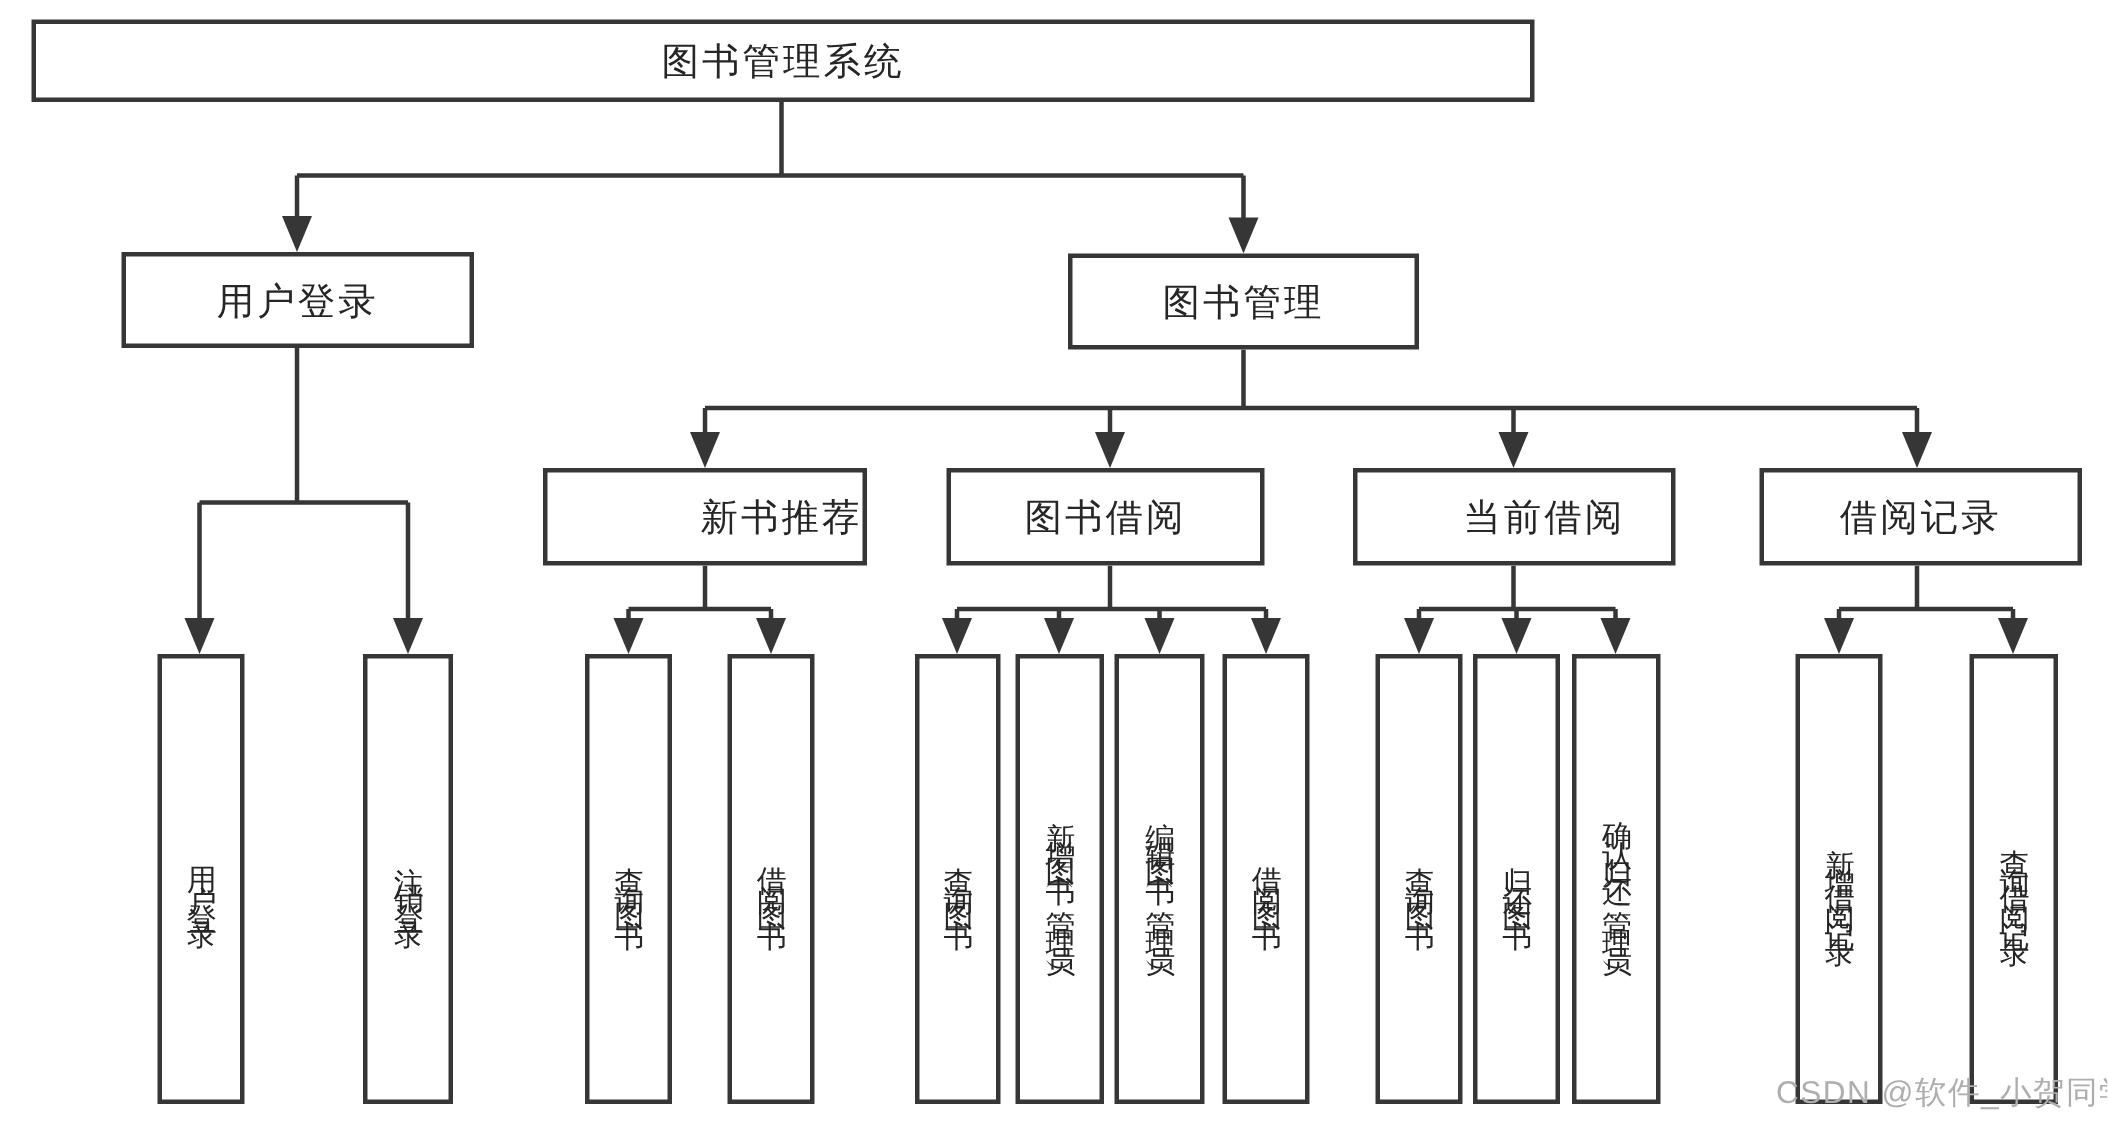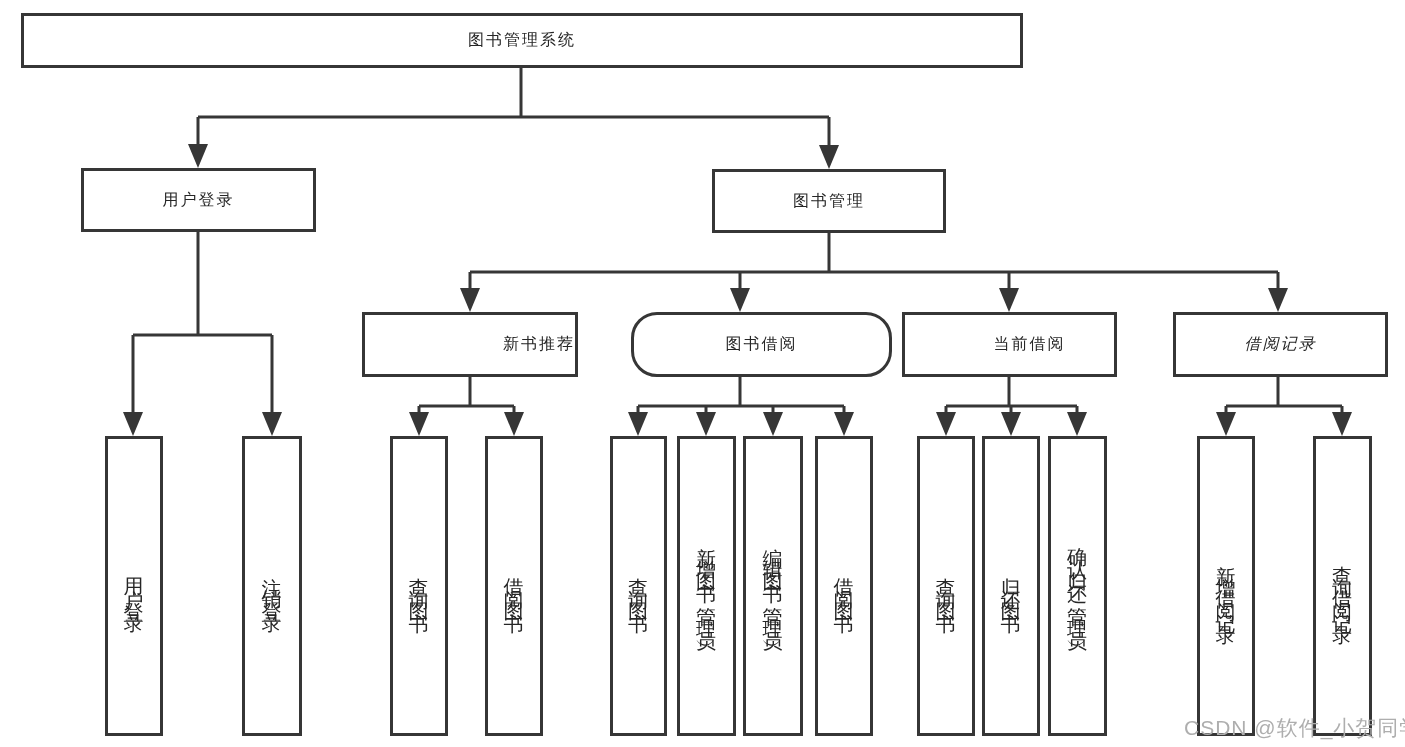--- a/index.html
+++ b/index.html
@@ -35,21 +35,21 @@
     box-sizing: border-box;
     background: #ffffff;
     border: 3px solid #363636;
     display: flex;
     align-items: center;
     justify-content: center;
     color: #262626;
     z-index: 2;
   }
   .node.h span {
-    font-size: 16px;
+    font-size: 25px;
     letter-spacing: 2px;
     white-space: nowrap;
   }
   .node.v span {
     writing-mode: vertical-rl;
     font-size: 20px;
     letter-spacing: 12px;
     line-height: 1;
     white-space: nowrap;
   }
@@ -126,27 +126,27 @@
   <div class="node h" style="left:81px; top:168px; width:235px; height:64px;">
     <span>用户登录</span>
   </div>
   <div class="node h" style="left:712px; top:169px; width:234px; height:64px;text-align:center;">
     <span>图书管理</span>
   </div>
 
   <div class="node h" style="left:362px; top:312px; width:216px; height:65px;justify-content:flex-end;">
     <span>新书推荐</span>
   </div>
-  <div class="node h" style="left:631px; top:312px; width:261px; height:65px;border-radius:26px;">
+  <div class="node h" style="left:631px; top:312px; width:212px; height:65px;">
     <span>图书借阅</span>
   </div>
   <div class="node h" style="left:902px; top:312px; width:215px; height:65px;padding-left:40px;">
     <span>当前借阅</span>
   </div>
-  <div class="node h" style="left:1173px; top:312px; width:215px; height:65px;font-style:italic;">
+  <div class="node h" style="left:1173px; top:312px; width:215px; height:65px;">
     <span>借阅记录</span>
   </div>
 
   <div class="node v" style="left:105px; top:436px; width:58px; height:300px;">
     <span>用户登录</span>
   </div>
   <div class="node v" style="left:242px; top:436px; width:60px; height:300px;">
     <span>注销登录</span>
   </div>
 

